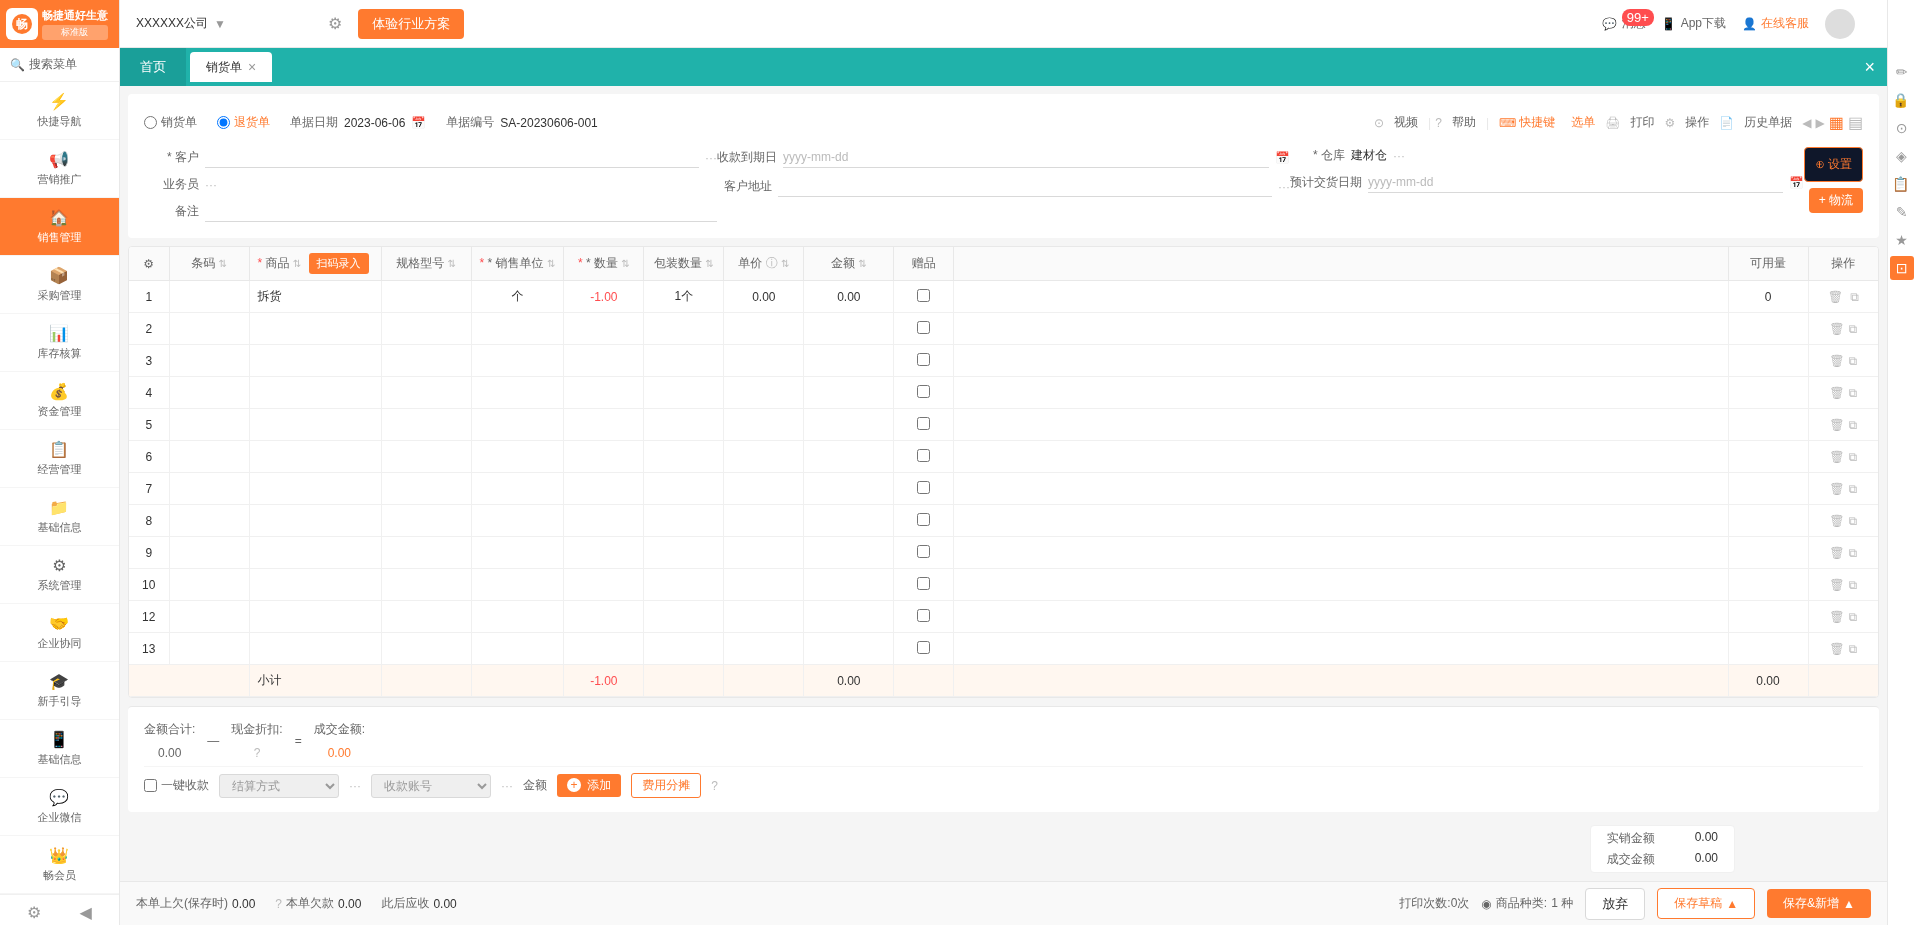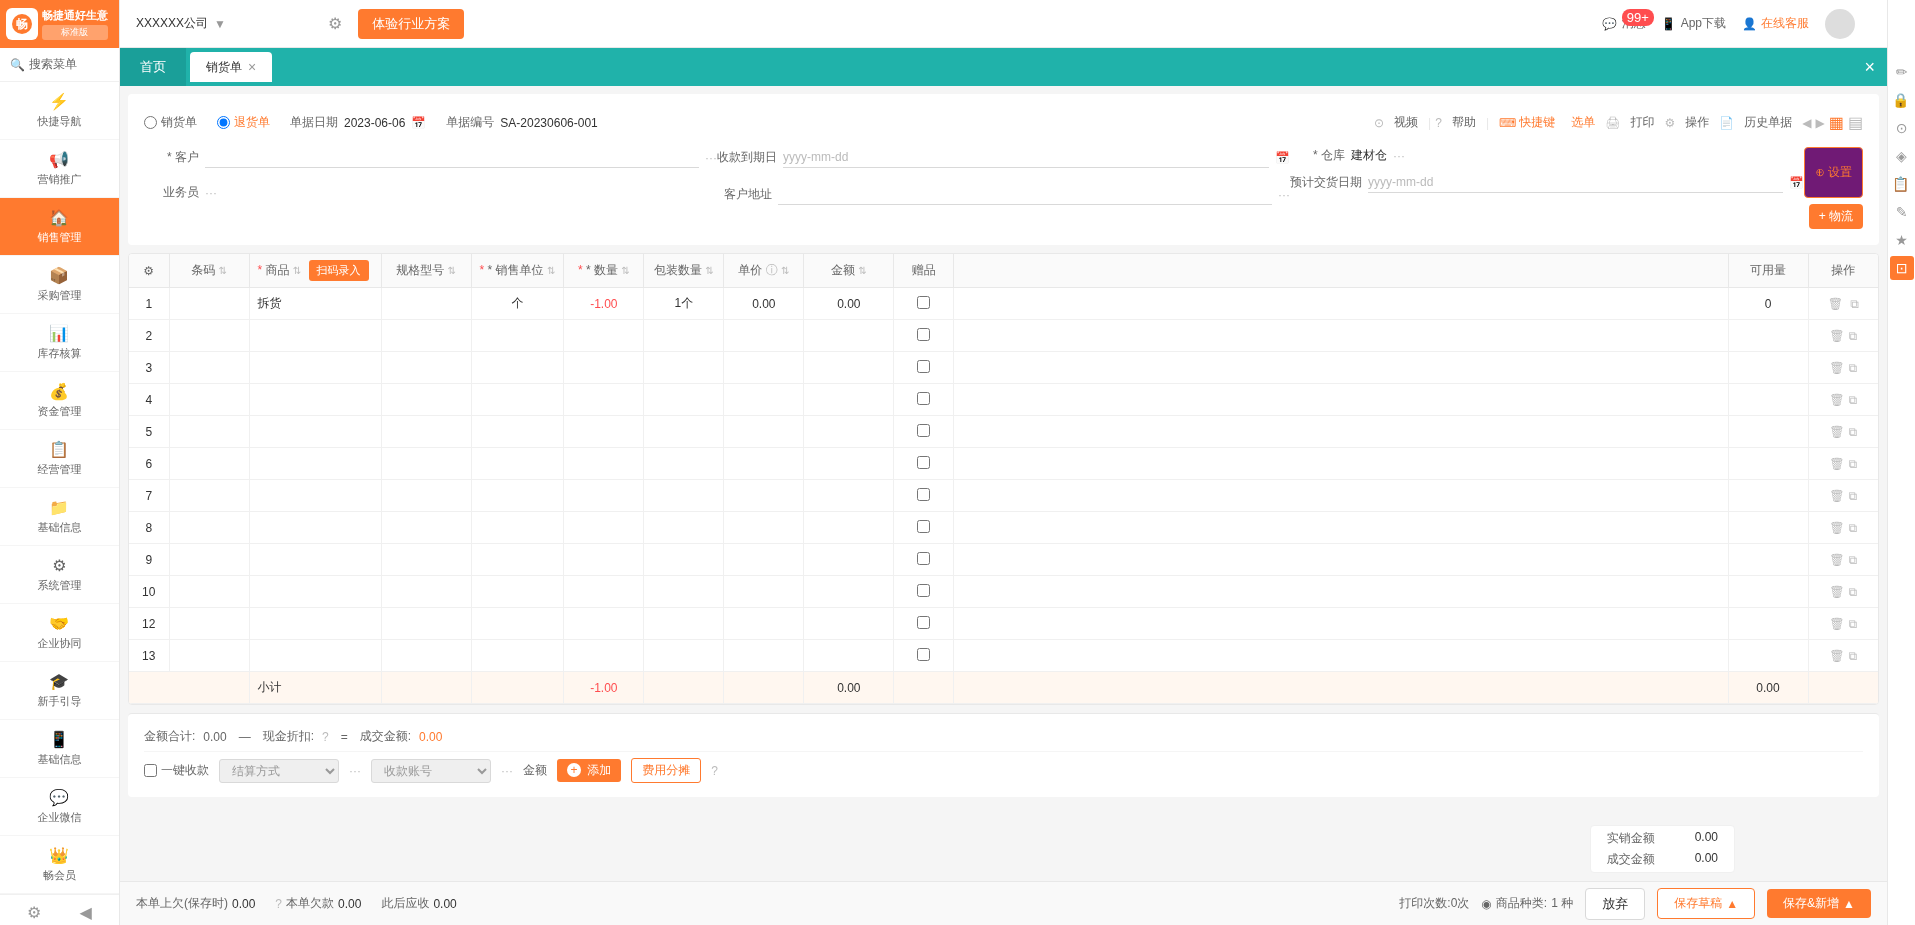--- a/index.html
+++ b/index.html
@@ -50,21 +50,21 @@
     
     .form-container { background: #fff; margin: 8px; border-radius: 4px; padding: 12px 16px; }
     .radio-label { display: flex; align-items: center; gap: 4px; cursor: pointer; color: #666; }
     .radio-label input { cursor: pointer; }
     .radio-label.active { color: #ff7a2f; }
     .bill-meta-item { display: flex; align-items: center; gap: 6px; color: #666; }
     .bill-meta-item label { color: #666; }
     .bill-meta-item .value { color: #333; font-weight: 500; }
     .toolbar-btn { display: flex; align-items: center; gap: 3px; color: #666; cursor: pointer; font-size: 12px; padding: 2px 6px; }
     .toolbar-btn-primary { color: #ff7a2f; }
-    .settings-btn { background: #701a75; border: 1px solid #ff7a2f; color: #ff7a2f; border-radius: 4px; padding: 16px 10px; cursor: pointer; font-size: 12px; }
+    .settings-btn { background: #0f172a; border: 1px solid #ff7a2f; color: #ff7a2f; border-radius: 4px; padding: 8px 10px; cursor: pointer; font-size: 12px; }
     .logistics-btn { background: #ff7a2f; color: #fff; border-radius: 4px; padding: 4px 10px; cursor: pointer; font-size: 12px; border: none; }
     .form-field { display: flex; align-items: center; gap: 6px; }
     .form-field label { color: #666; white-space: nowrap; min-width: 55px; text-align: right; }
     .form-field input { flex: 1; border: none; border-bottom: 1px solid #d9d9d9; outline: none; padding: 3px 0; color: #0369a1; background: transparent; font-size: 12px; }
     .form-field input::placeholder { color: #bbb; }
     .form-field .dots { color: #bbb; cursor: pointer; }
     .form-field .calendar-icon { color: #bbb; cursor: pointer; }
     .note-input { flex: 1; border: none; border-bottom: 1px solid #d9d9d9; outline: none; padding: 3px 0; color: #333; font-size: 12px; }
 
     
@@ -92,21 +92,21 @@
     .col-pkg { width: 80px; }
     .col-price { width: 80px; }
     .col-amount { width: 90px; }
     .col-gift { width: 60px; }
     .col-available { width: 80px; }
     .col-action { width: 70px; }
 
     
     .footer-section { background: #fff; margin: 0 8px 0; border-radius: 4px; padding: 8px 16px; border-top: 1px solid #e8e8e8; }
     .footer-row1 { display: flex; align-items: center; gap: 12px; padding: 6px 0; }
-    .footer-row1 .amount-info { display: flex; align-items: center; gap: 8px; color: #666; }
+    .footer-row1 .amount-info { display: flex; align-items: center; gap: 8px; color: #666; flex-direction: column; }
     .footer-row1 .equals { color: #666; }
     .footer-row1 .deal-amount { color: #ff7a2f; font-weight: 500; }
     .payment-row { display: flex; align-items: center; gap: 10px; padding: 6px 0; border-top: 1px solid #f5f5f5; }
     .checkbox-label { display: flex; align-items: center; gap: 4px; color: #666; cursor: pointer; }
     .payment-input { border: 1px solid #d9d9d9; border-radius: 3px; padding: 3px 8px; outline: none; font-size: 12px; width: 120px; color: #999; }
     .add-btn { background: #ff7a2f; color: #fff; border: none; border-radius: 3px; padding: 3px 10px; cursor: pointer; font-size: 12px; }
     .fee-split-btn { border: 1px solid #ff7a2f; color: #ff7a2f; background: #fff; border-radius: 3px; padding: 3px 10px; cursor: pointer; font-size: 12px; }
     .help-icon { color: #bbb; cursor: pointer; }
 
     
@@ -126,21 +126,21 @@
     .right-panel-btn.active { background: #ff7a2f; color: #fff; }
 
     
     .summary-box { position: absolute; right: 180px; bottom: 52px; background: #fff; border: 1px solid #f0f0f0; padding: 2px 16px; border-radius: 4px; text-align: right; }
     .summary-row { display: flex; justify-content: space-between; gap: 40px; color: #666; padding: 2px 0; font-size: 12px; }
     .summary-row .val { color: #333; font-weight: 500; }
 
     .col-sort { color: #bbb; cursor: pointer; font-size: 10px; }
 
     .info-section { display: grid; grid-template-columns: 1fr 1fr 1fr; gap: 0; padding: 8px 0 4px; align-items: start; }
-    .info-col { display: flex; flex-direction: column; gap: 16px; }
+    .info-col { display: flex; flex-direction: column; gap: 8px; }
 
     .bill-header { display: flex; align-items: center; padding: 6px 0; gap: 16px; }
     .bill-header-left { display: flex; align-items: center; gap: 20px; }
     .bill-header-right { margin-left: auto; display: flex; align-items: center; gap: 4px; }
   </style>
 </head>
 <body>
 
 <div class="sidebar">
   <div class="sidebar-logo">
@@ -312,20 +312,24 @@
         <div class="info-col">
           <div class="form-field">
             <label>* 客户</label>
             <input type="text" placeholder="" style="">
             <span class="dots">···</span>
           </div>
           <div class="form-field">
             <label>业务员</label>
             <span class="dots">···</span>
           </div>
+          <div class="form-field">
+            <label>备注</label>
+            <input type="text" class="note-input" style="">
+          </div>
         </div>
         <div class="info-col">
           <div class="form-field">
             <label>收款到期日</label>
             <input type="text" placeholder="yyyy-mm-dd" style="">
             <span class="calendar-icon">📅</span>
           </div>
           <div class="form-field">
             <label>客户地址</label>
             <input type="text" style="">

